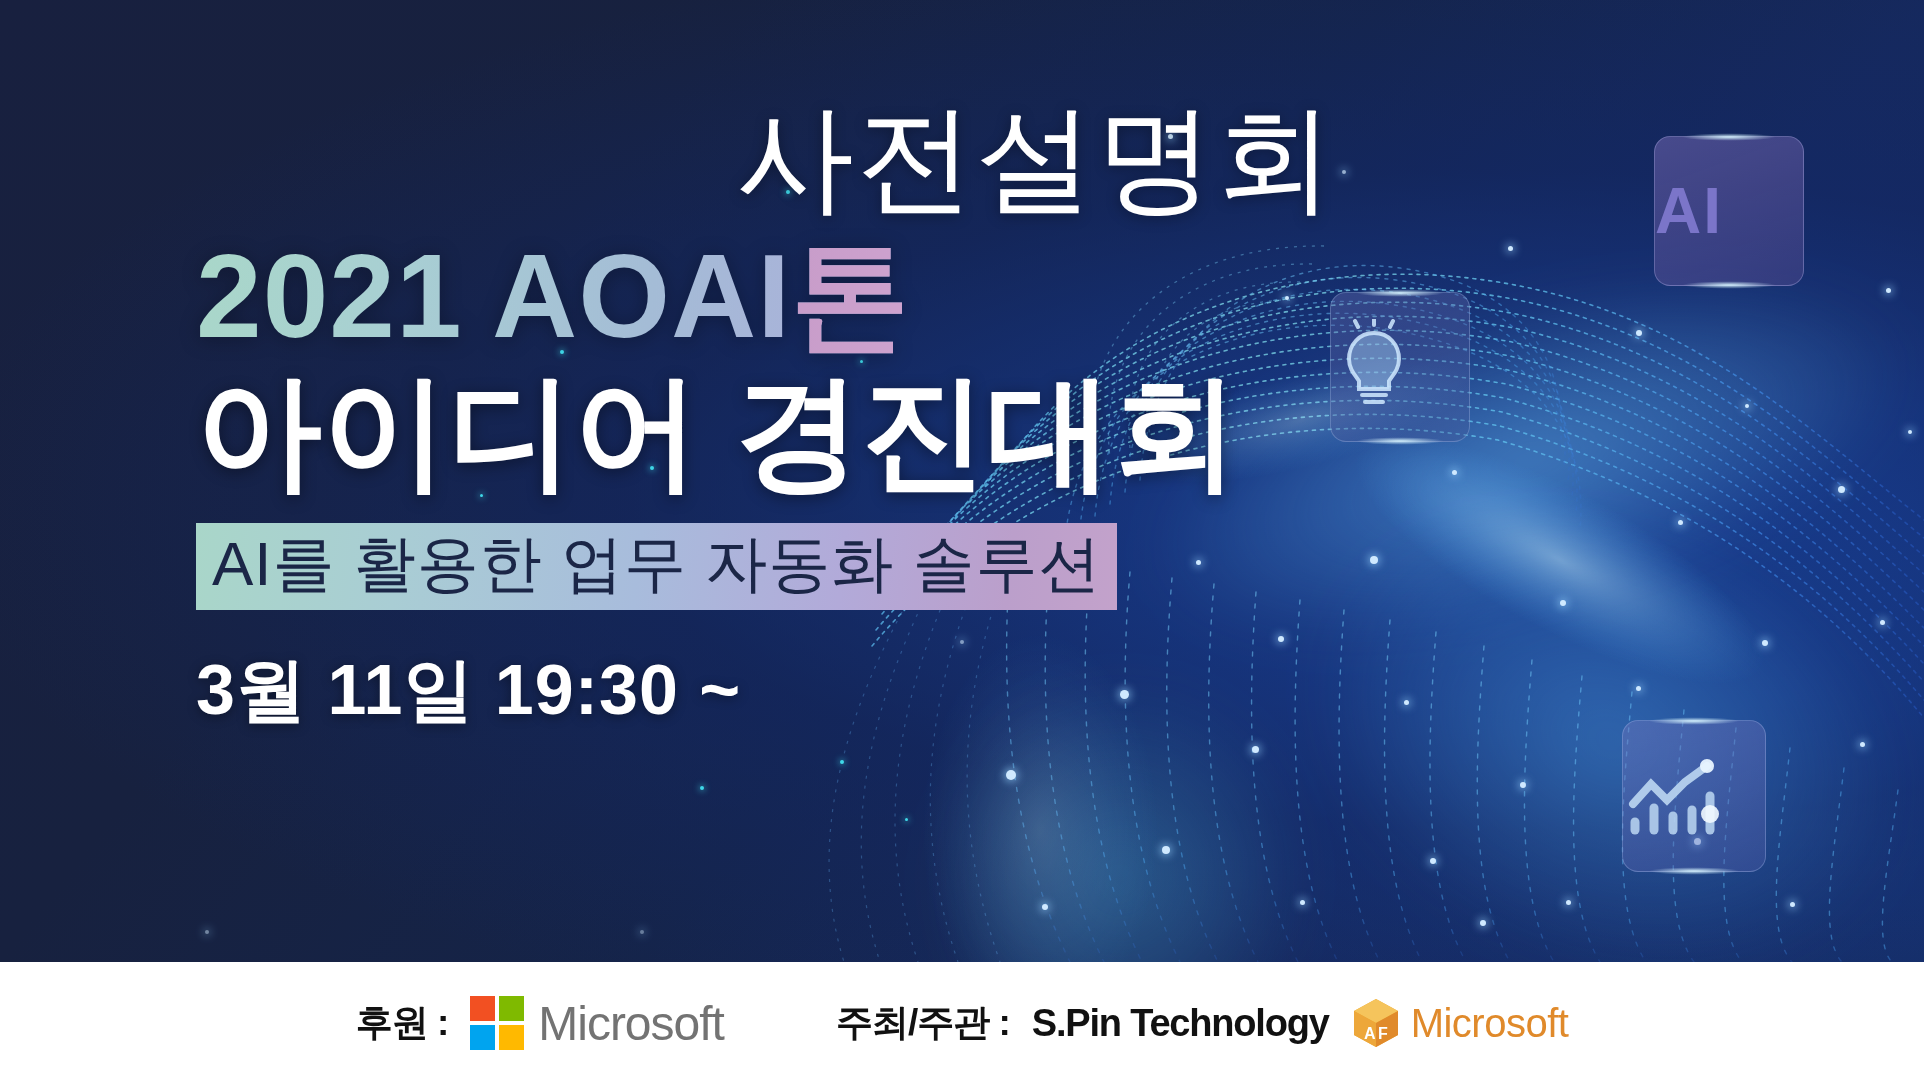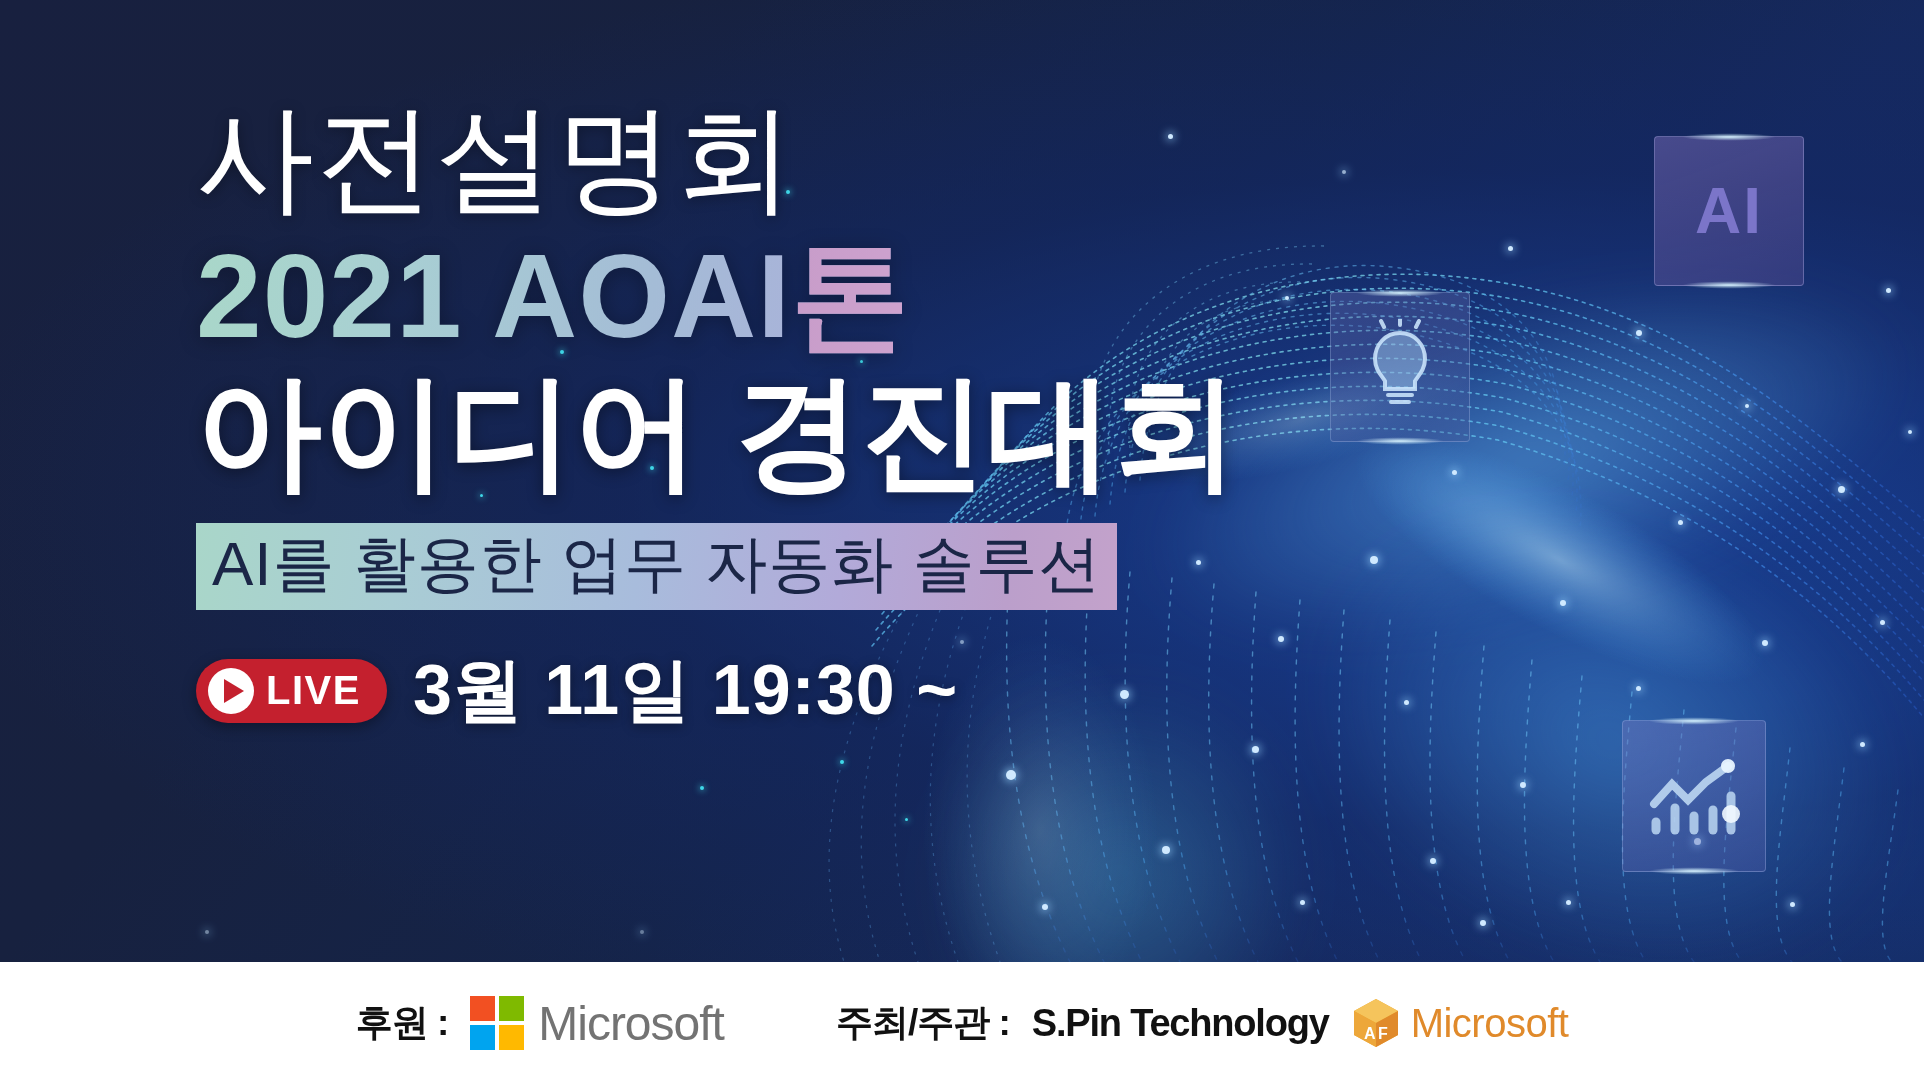--- a/index.html
+++ b/index.html
@@ -35,21 +35,21 @@
 
   
   .mesh{ position:absolute; inset:0; opacity:.95; }
   .mesh svg{ position:absolute; left:0; top:0; }
 
   
   .copy{ position:absolute; left:196px; top:96px; width:1140px; }
 
   .line-pre{ font-size:118px; line-height:1.06; color:#ffffff; font-weight:400;
              letter-spacing:2px; white-space:nowrap;
-             text-shadow:0 2px 14px rgba(0,0,0,.35); }
+             text-shadow:0 2px 14px rgba(0,0,0,.35);text-align:right; }
 
   .line-brand{ margin-top:14px; font-size:118px; line-height:1.04; font-weight:700;
                letter-spacing:1px; white-space:nowrap;
                background:linear-gradient(95deg,#a9d7c9 0%,#a8cfd3 18%,#a4bcd6 40%,#aab0da 58%,#b0a4d4 74%,#c79cc9 100%);
                -webkit-background-clip:text; background-clip:text; color:transparent;
                filter:drop-shadow(0 2px 10px rgba(0,0,0,.3)); }
   .line-brand .tone{
                background:linear-gradient(95deg,#c79cc9 0%,#cfa3cf 100%);
                -webkit-background-clip:text; background-clip:text; color:transparent; }
 
@@ -69,22 +69,22 @@
   .live .disc{ width:46px; height:46px; border-radius:50%; background:#fff;
                display:flex; align-items:center; justify-content:center; }
   .live .disc::after{ content:""; display:block; width:0; height:0;
                border-left:20px solid #c4202e; border-top:12px solid transparent;
                border-bottom:12px solid transparent; margin-left:6px; }
   .live .lbl{ color:#fff; font-size:40px; font-weight:700; letter-spacing:1.5px; }
   .dt{ color:#fff; font-size:70px; font-weight:700; letter-spacing:1px; white-space:nowrap;
        text-shadow:0 2px 12px rgba(0,0,0,.4); }
 
   
-  .card{ position:absolute; border-radius:4px; display:flex;
-         align-items:center; justify-content:center; }
+  .card{ position:absolute; border-radius:16px; display:flex;
+         align-items:center; }
   .card .glowtop,.card .glowbot{ position:absolute; left:8%; width:84%; height:10px;
          border-radius:50%; background:radial-gradient(closest-side,rgba(215,245,255,.95),rgba(140,210,255,0) 75%); }
   .card .glowtop{ top:-5px; } .card .glowbot{ bottom:-5px; }
 
   #card-ai{ left:1654px; top:136px; width:150px; height:150px;
             background:linear-gradient(160deg,rgba(104,96,168,.62),rgba(74,70,138,.55));
             border:1px solid rgba(180,180,235,.35); }
   #card-ai .txt{ font-size:64px; font-weight:700; color:#7b75c9; letter-spacing:2px; }
 
   #card-bulb{ left:1330px; top:292px; width:140px; height:150px;
@@ -303,24 +303,20 @@
 
       <div class="line-pre">사전설명회</div>
 
       <div class="line-brand"><span>2021 AOAI</span><span class="tone">톤</span></div>
 
       <div class="line-main">아이디어 경진대회</div>
 
       <div class="band">AI를 활용한 업무 자동화 솔루션</div>
 
       <div class="when">
-        <div class="live">
-          <span class="disc"></span>
-          <span class="lbl">LIVE</span>
-        </div>
         <div class="dt">3월 11일 19:30 ~</div>
       </div>
 
     </div>
   </div>
 
   <div class="footer">
 
     <div class="fgroup">
       <span class="flabel">후원 :</span>

